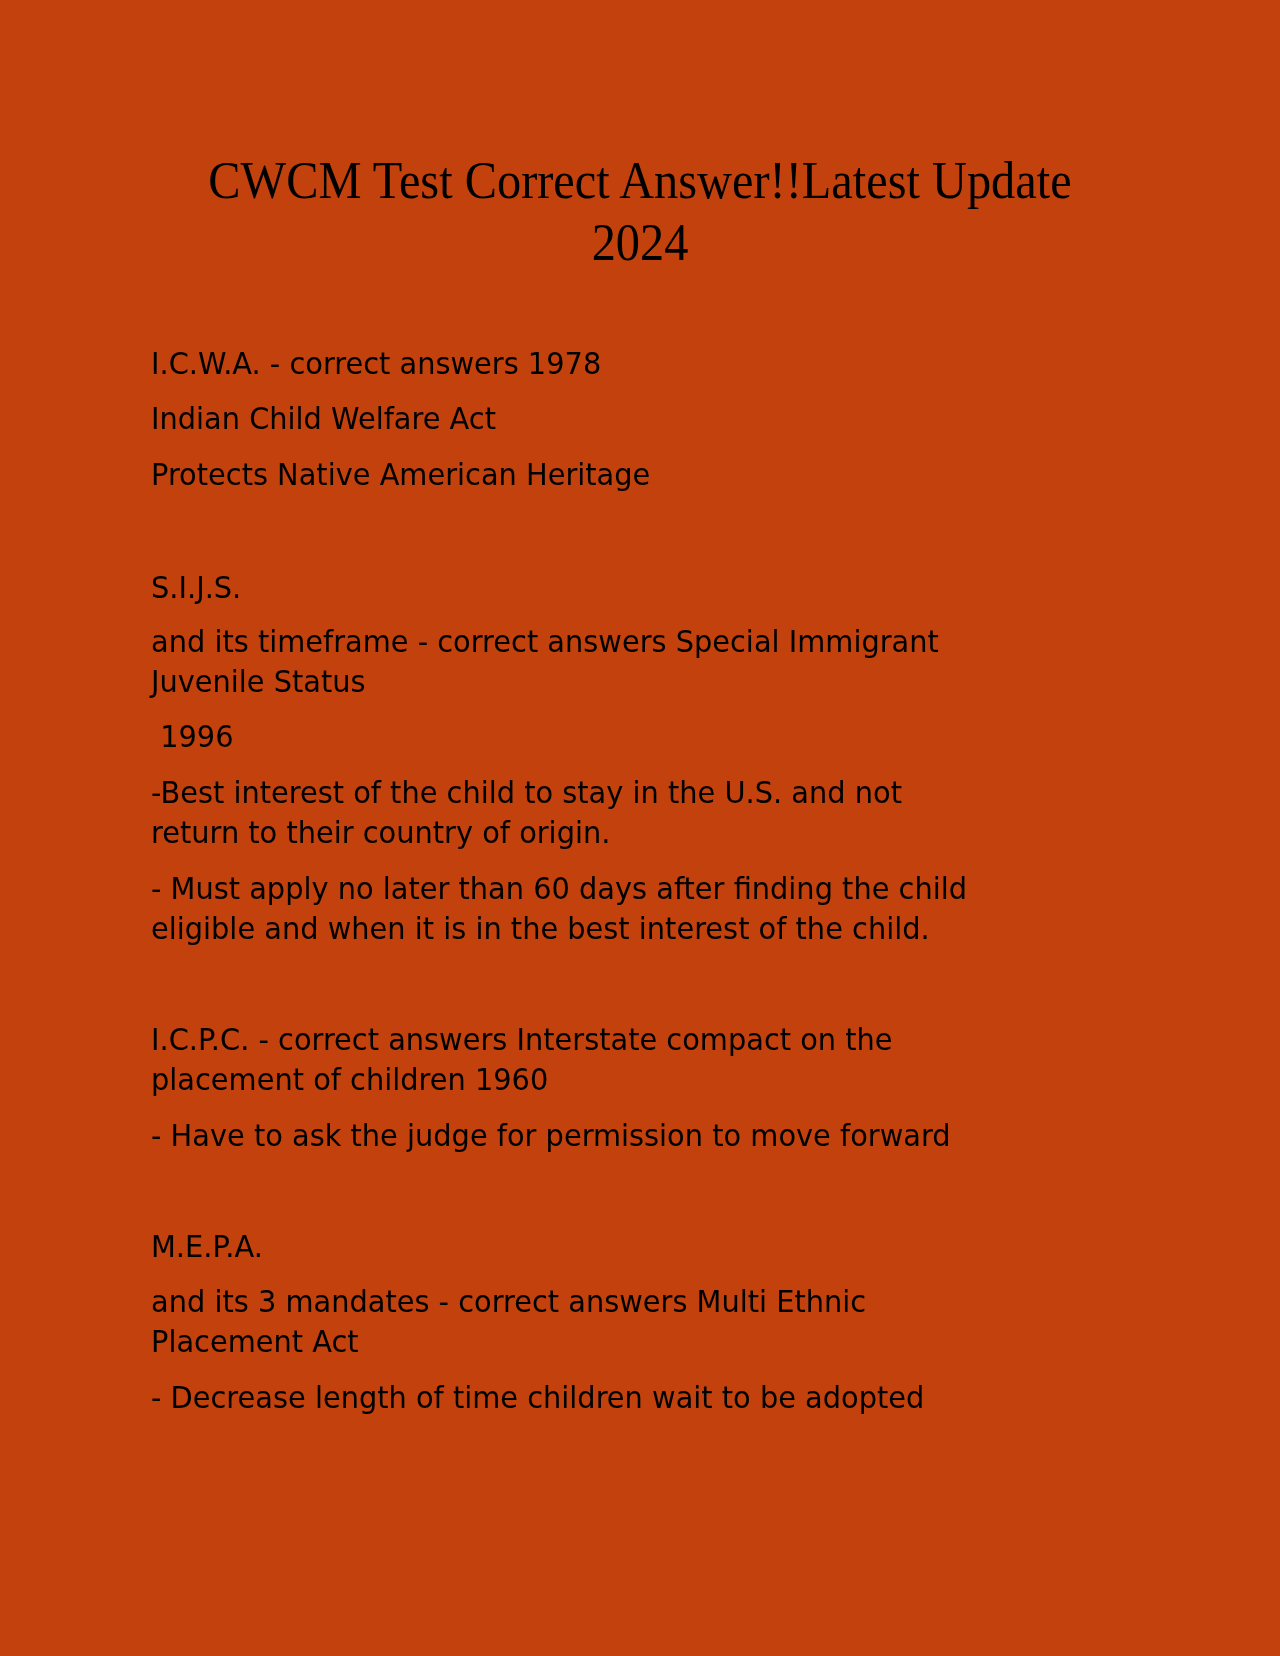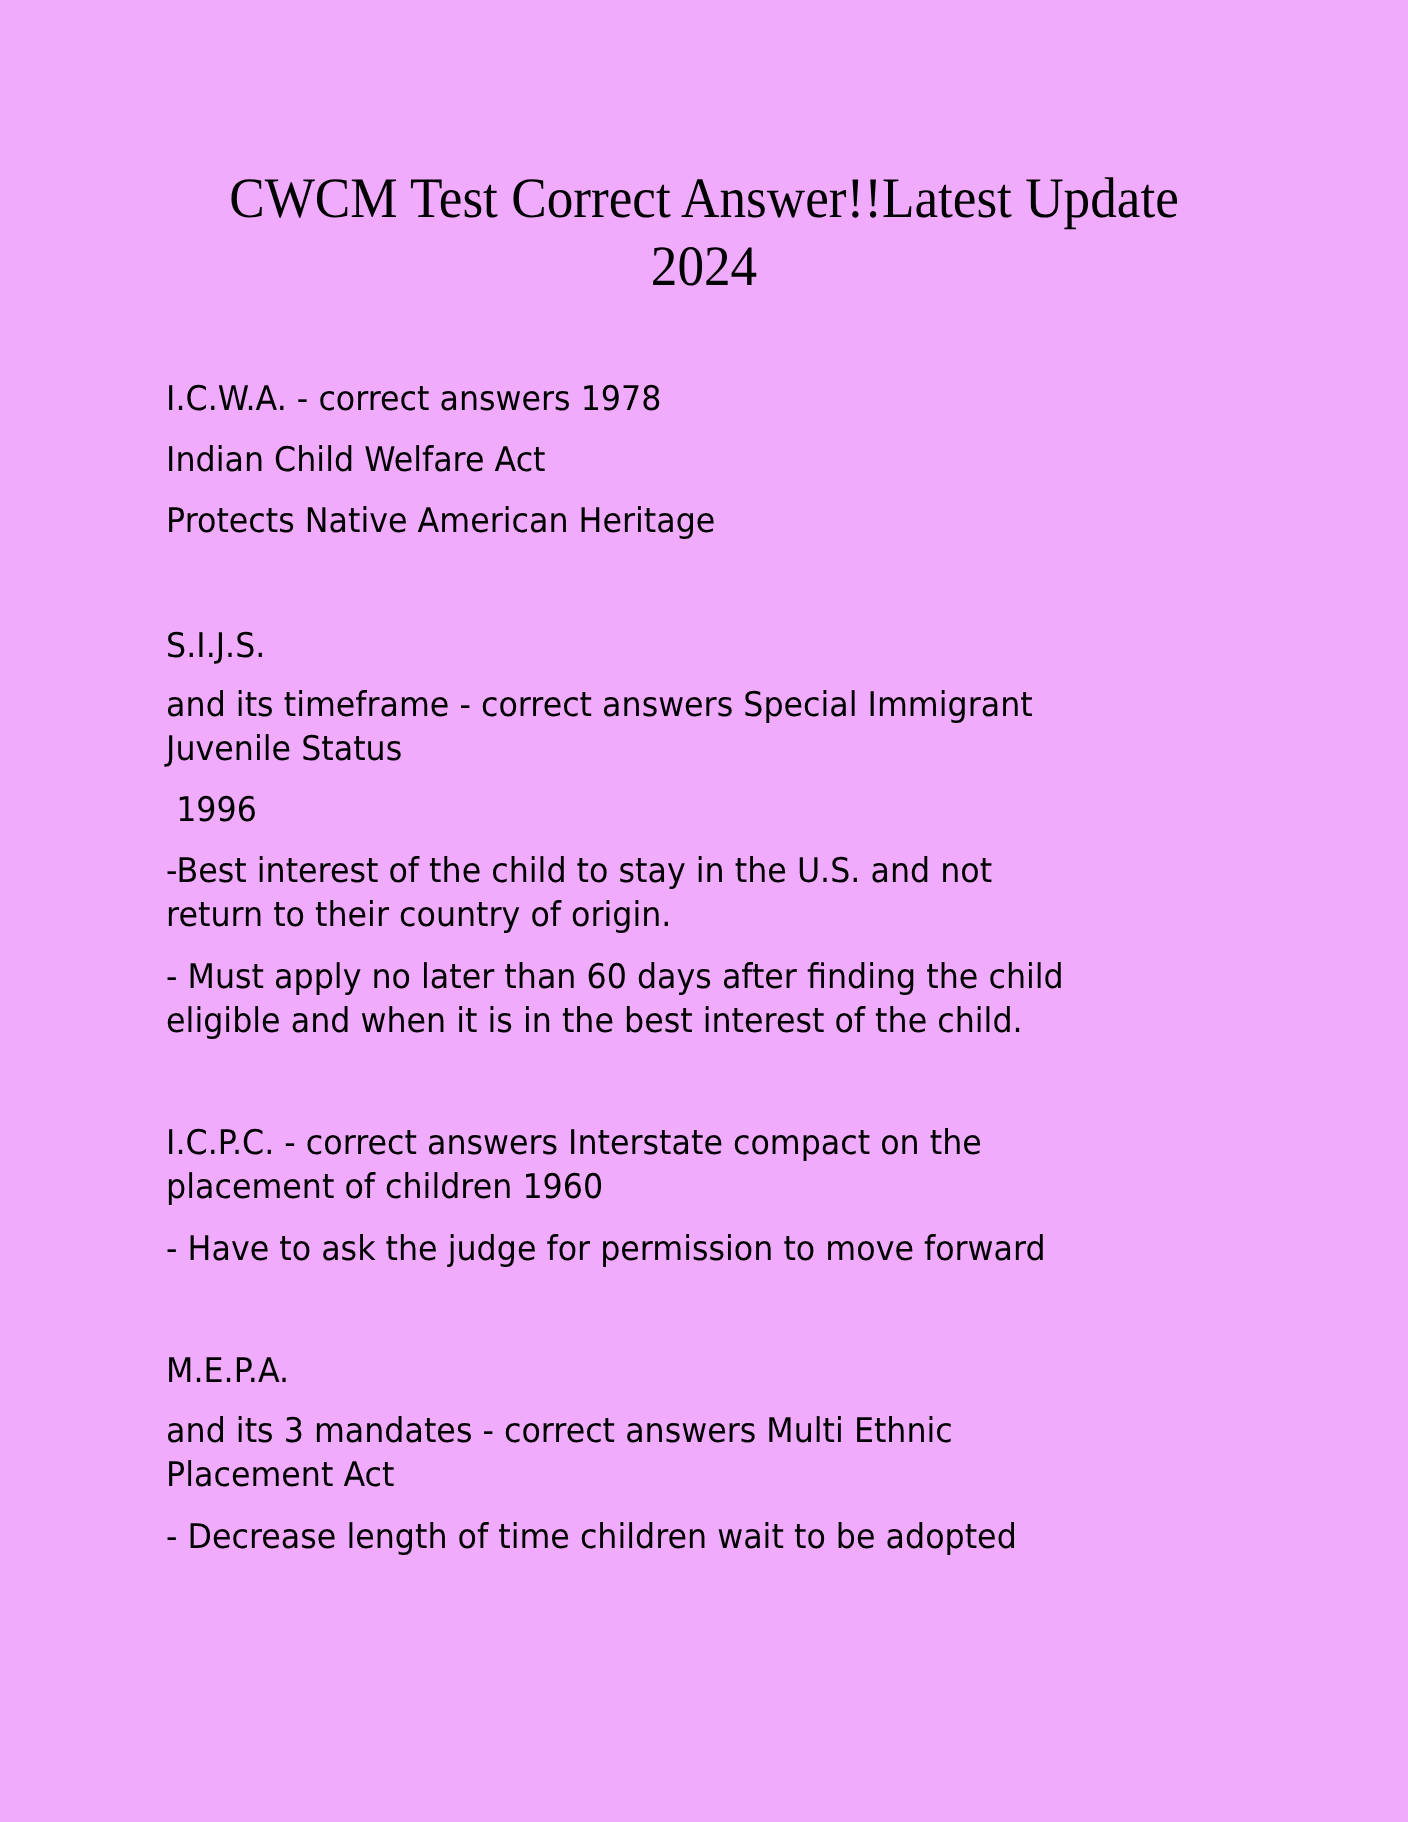--- a/index.html
+++ b/index.html
@@ -13,21 +13,21 @@
       position: relative;
       overflow: hidden;
       color: #000000;
     }
     .page {
       position: absolute;
       left: 0;
       top: 0;
       width: 1280px;
       height: 1656px;
-      background: #f0abfc;
+      background: #c2410c;
     }
     .title {
       position: absolute;
       left: 140px;
       width: 1000px;
       top: 150px;
       text-align: center;
       font-family: "Liberation Serif", "DejaVu Serif", serif;
       font-size: 52px;
       line-height: 62px;

